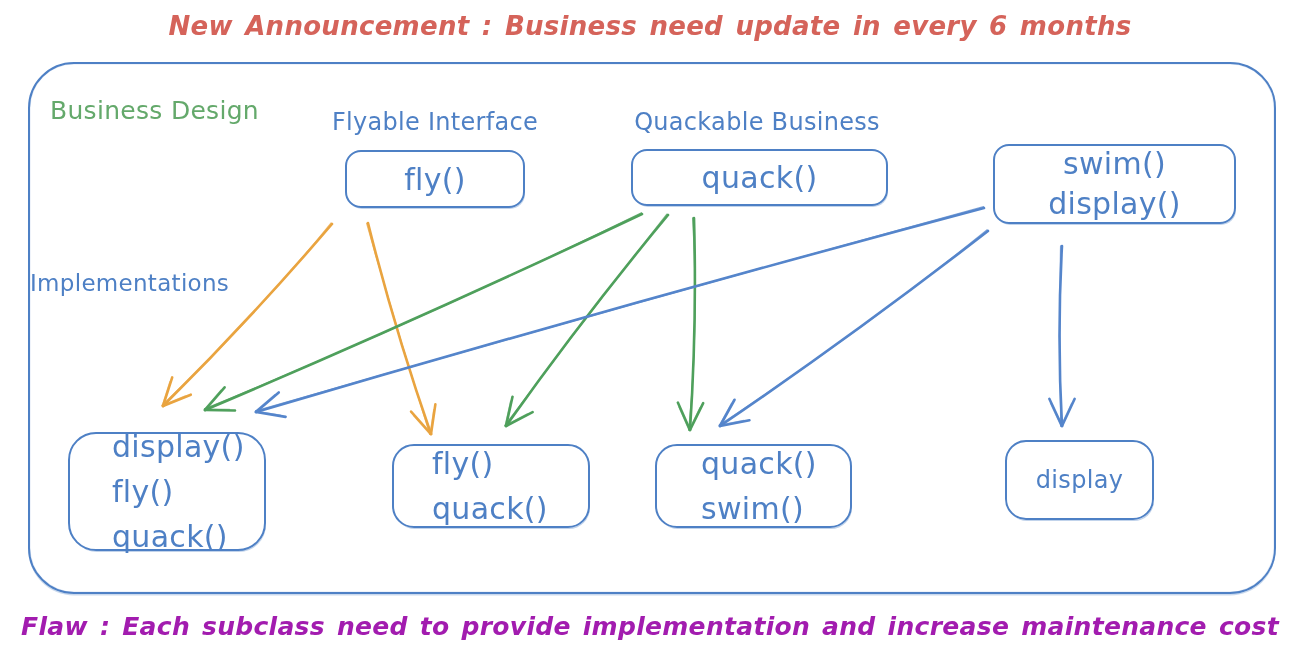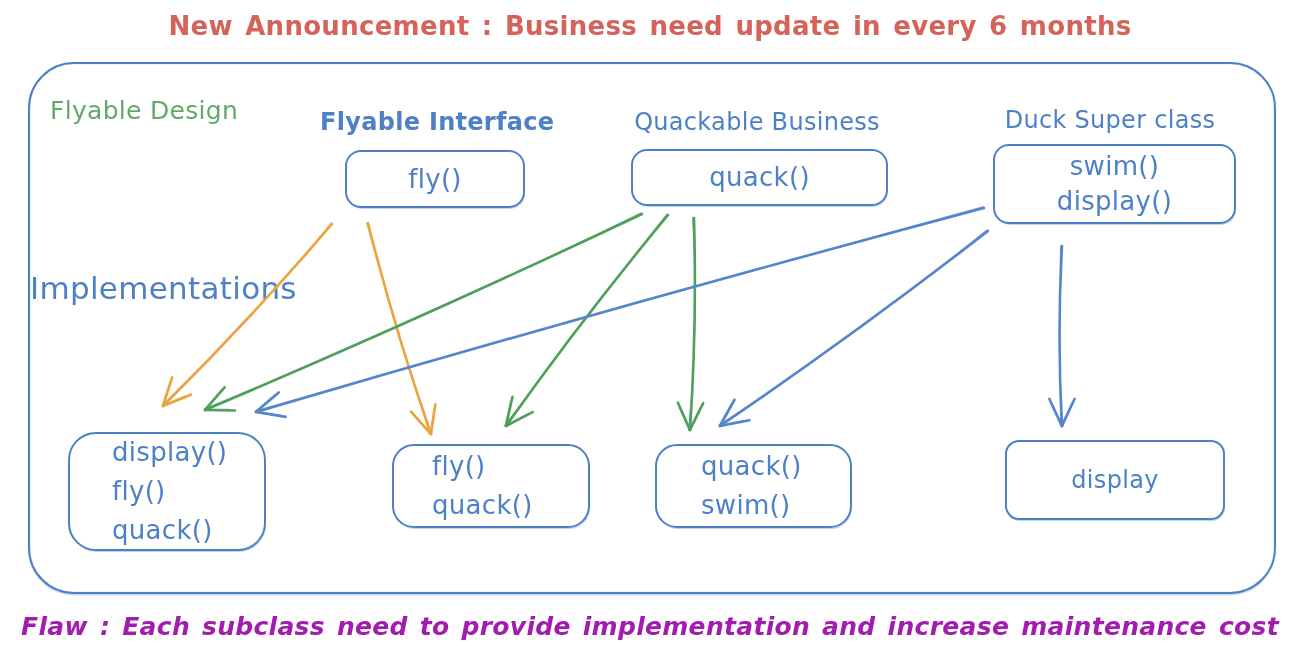--- a/index.html
+++ b/index.html
@@ -16,20 +16,21 @@
     overflow: hidden;
     letter-spacing: 0.3px;
   }
   .title {
     position: absolute;
     top: 11px;
     left: 0;
     width: 100%;
     text-align: center;
     font-size: 26px;
+    font-style: italic;
     font-weight: bold;
     color: #d5635a;
     word-spacing: 3px;
   }
   .container {
     position: absolute;
     left: 28px;
     top: 62px;
     width: 1244px;
     height: 528px;
@@ -42,21 +43,21 @@
     color: #4e80c5;
     font-size: 24px;
     white-space: nowrap;
   }
   .lbl-green { color: #64a96b; }
   .mbox {
     position: absolute;
     border: 2.3px solid #4e80c5;
     border-radius: 16px;
     color: #4e80c5;
-    font-size: 26px;
+    font-size: 30px;
     display: flex;
     flex-direction: column;
     justify-content: center;
     box-shadow: 1px 2px 0 -1px rgba(78,128,197,0.35);
     box-sizing: border-box;
     line-height: 1.5;
   }
   .mbox.center { align-items: center; text-align: center; }
   .mbox .mline { white-space: nowrap; }
   .flaw {
@@ -82,35 +83,34 @@
 </style>
 </head>
 <body>
 
 <div class="stage">
 
   <div class="title">New Announcement : Business need update in every 6 months</div>
 
   <div class="container"></div>
 
-  <div class="lbl lbl-green" style="left:50px; top:96px; font-size:25px;">Flyable Design</div>
+  <div class="lbl lbl-green" style="left:50px; top:96px; font-size:25px;">Business Design</div>
 
-  <div class="lbl" style="left:30px; top:270px; font-size:31px;">Implementations</div>
+  <div class="lbl" style="left:30px; top:270px; font-size:23px;">Implementations</div>
 
-  <div class="lbl" style="left:320px; top:108px; width:230px; text-align:left;font-weight:bold;">Flyable Interface</div>
+  <div class="lbl" style="left:320px; top:108px; width:230px; text-align:center;">Flyable Interface</div>
   <div class="mbox center" style="left:345px; top:150px; width:180px; height:58px;">
     <div class="mline">fly()</div>
   </div>
 
   <div class="lbl" style="left:622px; top:108px; width:270px; text-align:center;">Quackable Business</div>
   <div class="mbox center" style="left:631px; top:149px; width:257px; height:57px;">
     <div class="mline">quack()</div>
   </div>
 
-  <div class="lbl" style="left:990px; top:106px; width:240px; text-align:center;">Duck Super class</div>
   <div class="mbox center" style="left:993px; top:144px; width:243px; height:80px; line-height:1.35;">
     <div class="mline">swim()</div>
     <div class="mline">display()</div>
   </div>
 
   <div class="mbox" style="left:68px; top:432px; width:198px; height:119px; border-radius:28px; padding-left:42px;">
     <div class="mline">display()</div>
     <div class="mline">fly()</div>
     <div class="mline">quack()</div>
   </div>
@@ -118,21 +118,21 @@
   <div class="mbox" style="left:392px; top:444px; width:198px; height:84px; border-radius:22px; padding-left:38px;">
     <div class="mline">fly()</div>
     <div class="mline">quack()</div>
   </div>
 
   <div class="mbox" style="left:655px; top:444px; width:197px; height:84px; border-radius:22px; padding-left:44px;">
     <div class="mline">quack()</div>
     <div class="mline">swim()</div>
   </div>
 
-  <div class="mbox center" style="left:1005px; top:440px; width:220px; height:80px; border-radius:14px; font-size:24px;">
+  <div class="mbox center" style="left:1005px; top:440px; width:149px; height:80px; border-radius:21px; font-size:24px;">
     <div class="mline">display</div>
   </div>
 
   <svg class="arrows" viewBox="0 0 1300 650">
       <path d="M 332 224 Q 251.1639674581315 318.4022554968364 163 406" stroke="#e9a440" stroke-width="2.6" fill="none" stroke-linecap="round" opacity="1"></path>
       <path d="M 330.9740891117232 223.04736846088582 Q 252.6295544413841 319.76315769557095 162.12064781004844 405.18345868075926" stroke="#e9a440" stroke-width="1.3" fill="none" stroke-linecap="round" opacity="0.75"></path>
       <path d="M 163 406 L 190.79170125100654 394.70303839190365" stroke="#e9a440" stroke-width="2.6" fill="none" stroke-linecap="round" opacity="1"></path>
       <path d="M 162.2672065083737 405.3195489006327 L 185.42695755087914 395.90541422721907" stroke="#e9a440" stroke-width="1.2" fill="none" stroke-linecap="round" opacity="0.6"></path>
       <path d="M 163 406 L 172.21018655224626 377.44877474305486" stroke="#e9a440" stroke-width="2.6" fill="none" stroke-linecap="round" opacity="1"></path>
       <path d="M 162.2672065083737 405.3195489006327 L 169.94236196857892 381.5268611865117" stroke="#e9a440" stroke-width="1.2" fill="none" stroke-linecap="round" opacity="0.6"></path>

